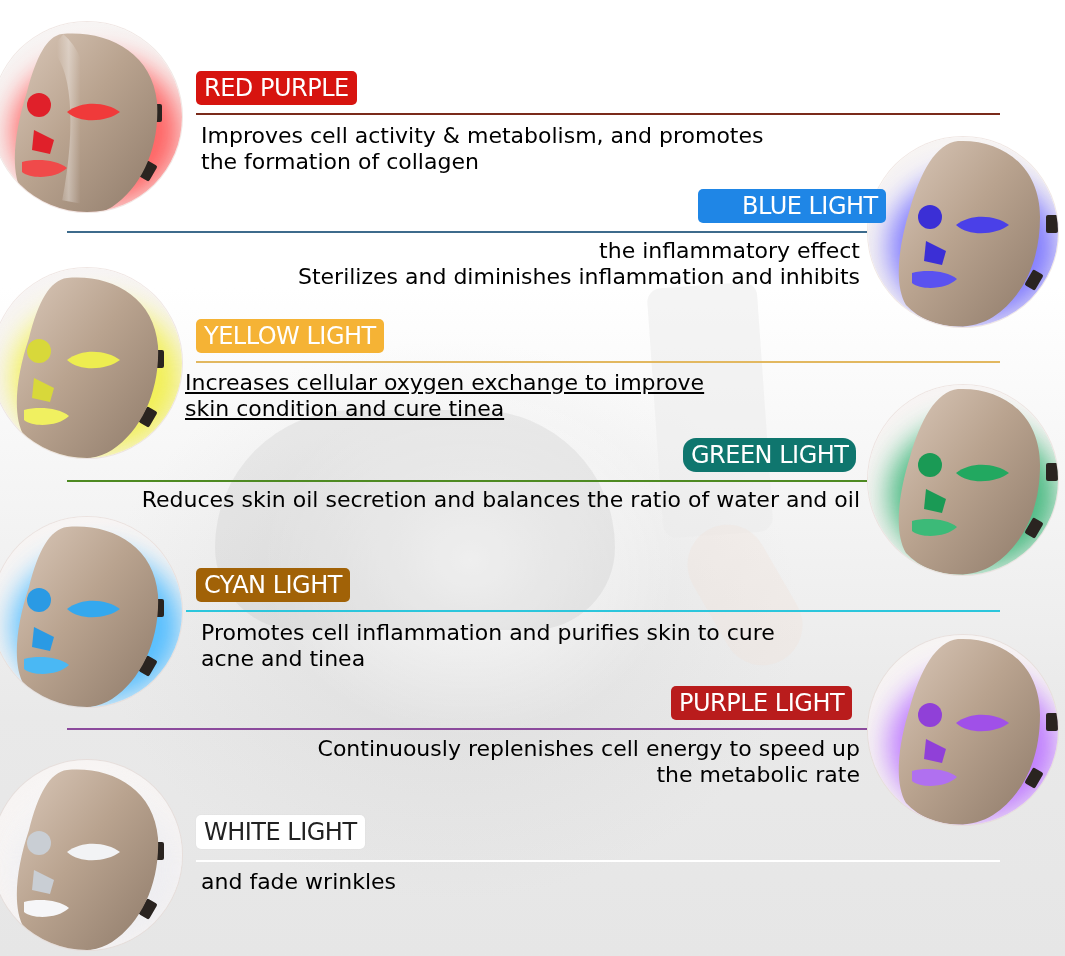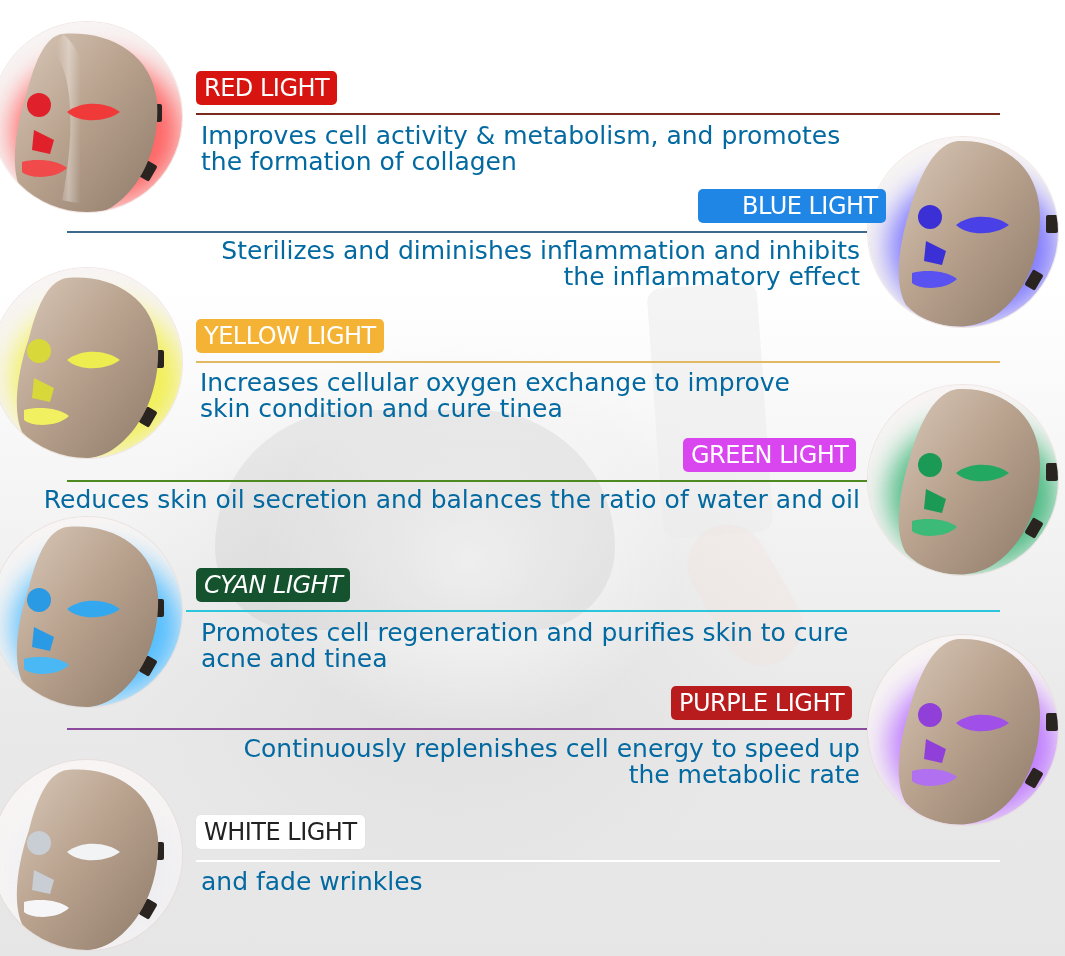--- a/index.html
+++ b/index.html
@@ -28,21 +28,21 @@
     background: rgba(170,170,170,0.18); border-radius: 200px 200px 120px 120px;
   }
   .row-line {
     position: absolute; height: 2px;
   }
   .badge {
     position: absolute; color: #fff; font-size: 24px; line-height: 34px;
     padding: 0 8px; border-radius: 5px; letter-spacing: -0.5px; white-space: nowrap;
   }
   .desc {
-    position: absolute; font-size: 25px; line-height: 26px; color: #0369a1;
+    position: absolute; font-size: 22px; line-height: 26px; color: #000000;
     white-space: nowrap;
   }
   .desc.right { text-align: right; }
   .desc span { display: block; }
   .mask-circle {
     position: absolute; width: 190px; height: 190px; border-radius: 50%;
     background: radial-gradient(circle at 50% 50%, #ffffff 0%, #f7f4f3 70%, #efe9e7 100%);
     box-shadow: 0 0 0 1px rgba(230,215,210,0.6);
     overflow: hidden;
   }
@@ -160,51 +160,51 @@
     <rect x="160" y="82" width="12" height="18" rx="2" fill="#2a2420"></rect>
     <rect x="150" y="140" width="12" height="18" rx="2" fill="#2a2420" transform="rotate(30 156 149)"></rect>
     <path d="M75 10 C118 6 162 28 166 78 C168 122 150 162 120 182 C95 198 55 192 32 168 C20 148 24 108 37 70 C46 34 58 12 75 10Z" fill="url(#maskGold)"></path>
     <circle cx="47" cy="83" r="12" fill="#c9ced4"></circle>
     <path d="M75 92 C90 80 115 82 128 92 C115 102 88 104 75 92Z" fill="#f2f3f5"></path>
     <path d="M42 110 L62 120 L58 134 L40 130Z" fill="#c9ced4"></path>
     <path d="M32 142 C47 138 67 140 77 148 C67 158 42 160 32 152Z" fill="#f6f6f8"></path>
   </svg>
 </div>
 
-<div class="badge" style="left:196px;top:71px;background:#d7140f;">RED LIGHT</div>
+<div class="badge" style="left:196px;top:71px;background:#d7140f;">RED PURPLE</div>
 <div class="row-line" style="left:196px;top:113px;width:804px;background:#7a2a1a;"></div>
 <div class="desc" style="left:201px;top:123px;">
   <span>Improves cell activity &amp; metabolism, and promotes</span>
   <span>the formation of collagen</span>
 </div>
 
 <div class="badge" style="left:698px;top:189px;background:#1f86e6;padding-left:44px;">BLUE LIGHT</div>
 <div class="row-line" style="left:67px;top:231px;width:800px;background:#3d6b8c;"></div>
 <div class="desc right" style="right:205px;top:238px;">
+  <span>the inflammatory effect</span>
   <span>Sterilizes and diminishes inflammation and inhibits</span>
-  <span>the inflammatory effect</span>
 </div>
 
 <div class="badge" style="left:196px;top:319px;background:#f5b335;">YELLOW LIGHT</div>
 <div class="row-line" style="left:196px;top:361px;width:804px;background:#e2b860;"></div>
-<div class="desc" style="left:200px;top:370px;">
+<div class="desc" style="left:185px;top:370px;text-decoration:underline;">
   <span>Increases cellular oxygen exchange to improve</span>
   <span>skin condition and cure tinea</span>
 </div>
 
-<div class="badge" style="left:683px;top:438px;background:#d946ef;">GREEN LIGHT</div>
+<div class="badge" style="left:683px;top:438px;background:#0f766e;border-radius:13px;">GREEN LIGHT</div>
 <div class="row-line" style="left:67px;top:480px;width:800px;background:#4e8a22;"></div>
 <div class="desc right" style="right:205px;top:487px;margin-left:21px;">
   <span>Reduces skin oil secretion and balances the ratio of water and oil</span>
 </div>
 
-<div class="badge" style="left:196px;top:568px;background:#14532d;font-style:italic;">CYAN LIGHT</div>
+<div class="badge" style="left:196px;top:568px;background:#a16207;">CYAN LIGHT</div>
 <div class="row-line" style="left:186px;top:610px;width:814px;background:#2bc6dc;"></div>
 <div class="desc" style="left:201px;top:620px;">
-  <span>Promotes cell regeneration and purifies skin to cure</span>
+  <span>Promotes cell inflammation and purifies skin to cure</span>
   <span>acne and tinea</span>
 </div>
 
 <div class="badge" style="left:671px;top:686px;background:#b91c1c;">PURPLE LIGHT</div>
 <div class="row-line" style="left:67px;top:728px;width:800px;background:#8b4a9c;"></div>
 <div class="desc right" style="right:205px;top:736px;">
   <span>Continuously replenishes cell energy to speed up</span>
   <span>the metabolic rate</span>
 </div>
 

